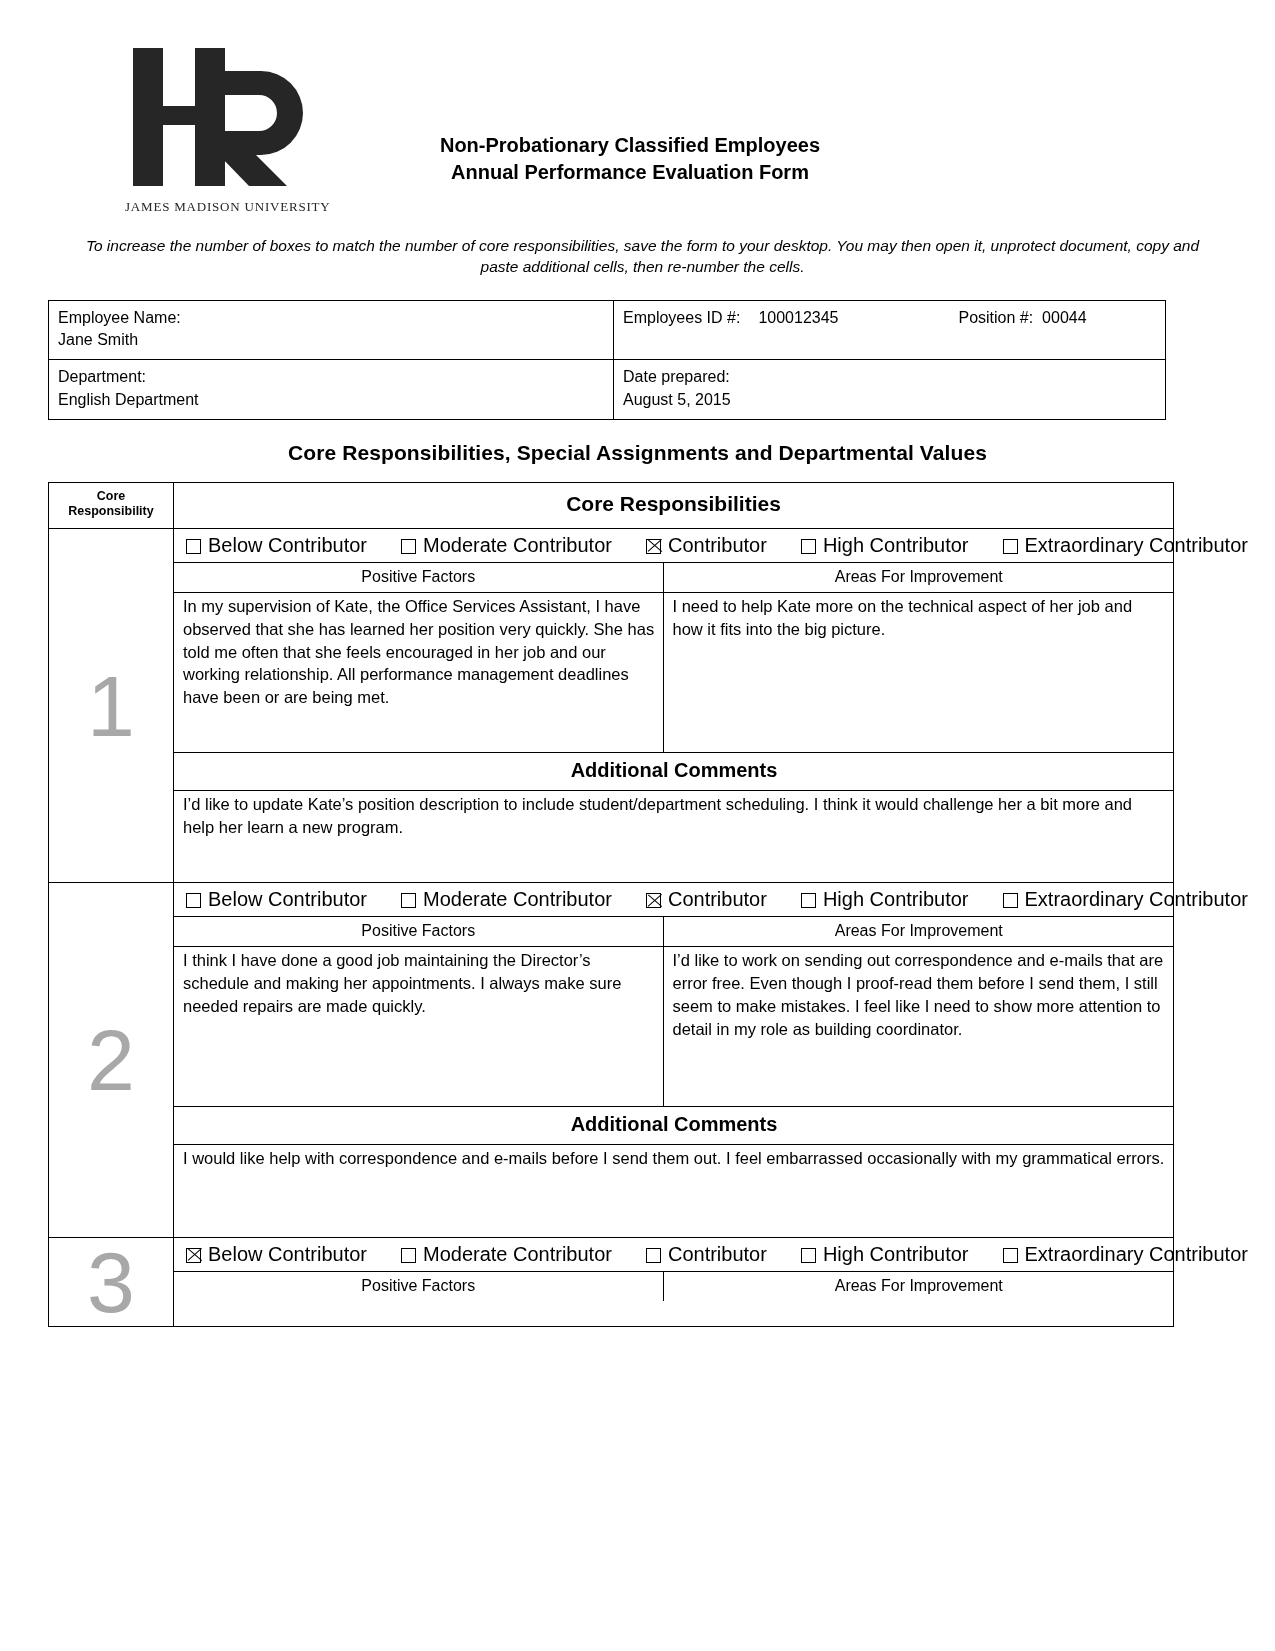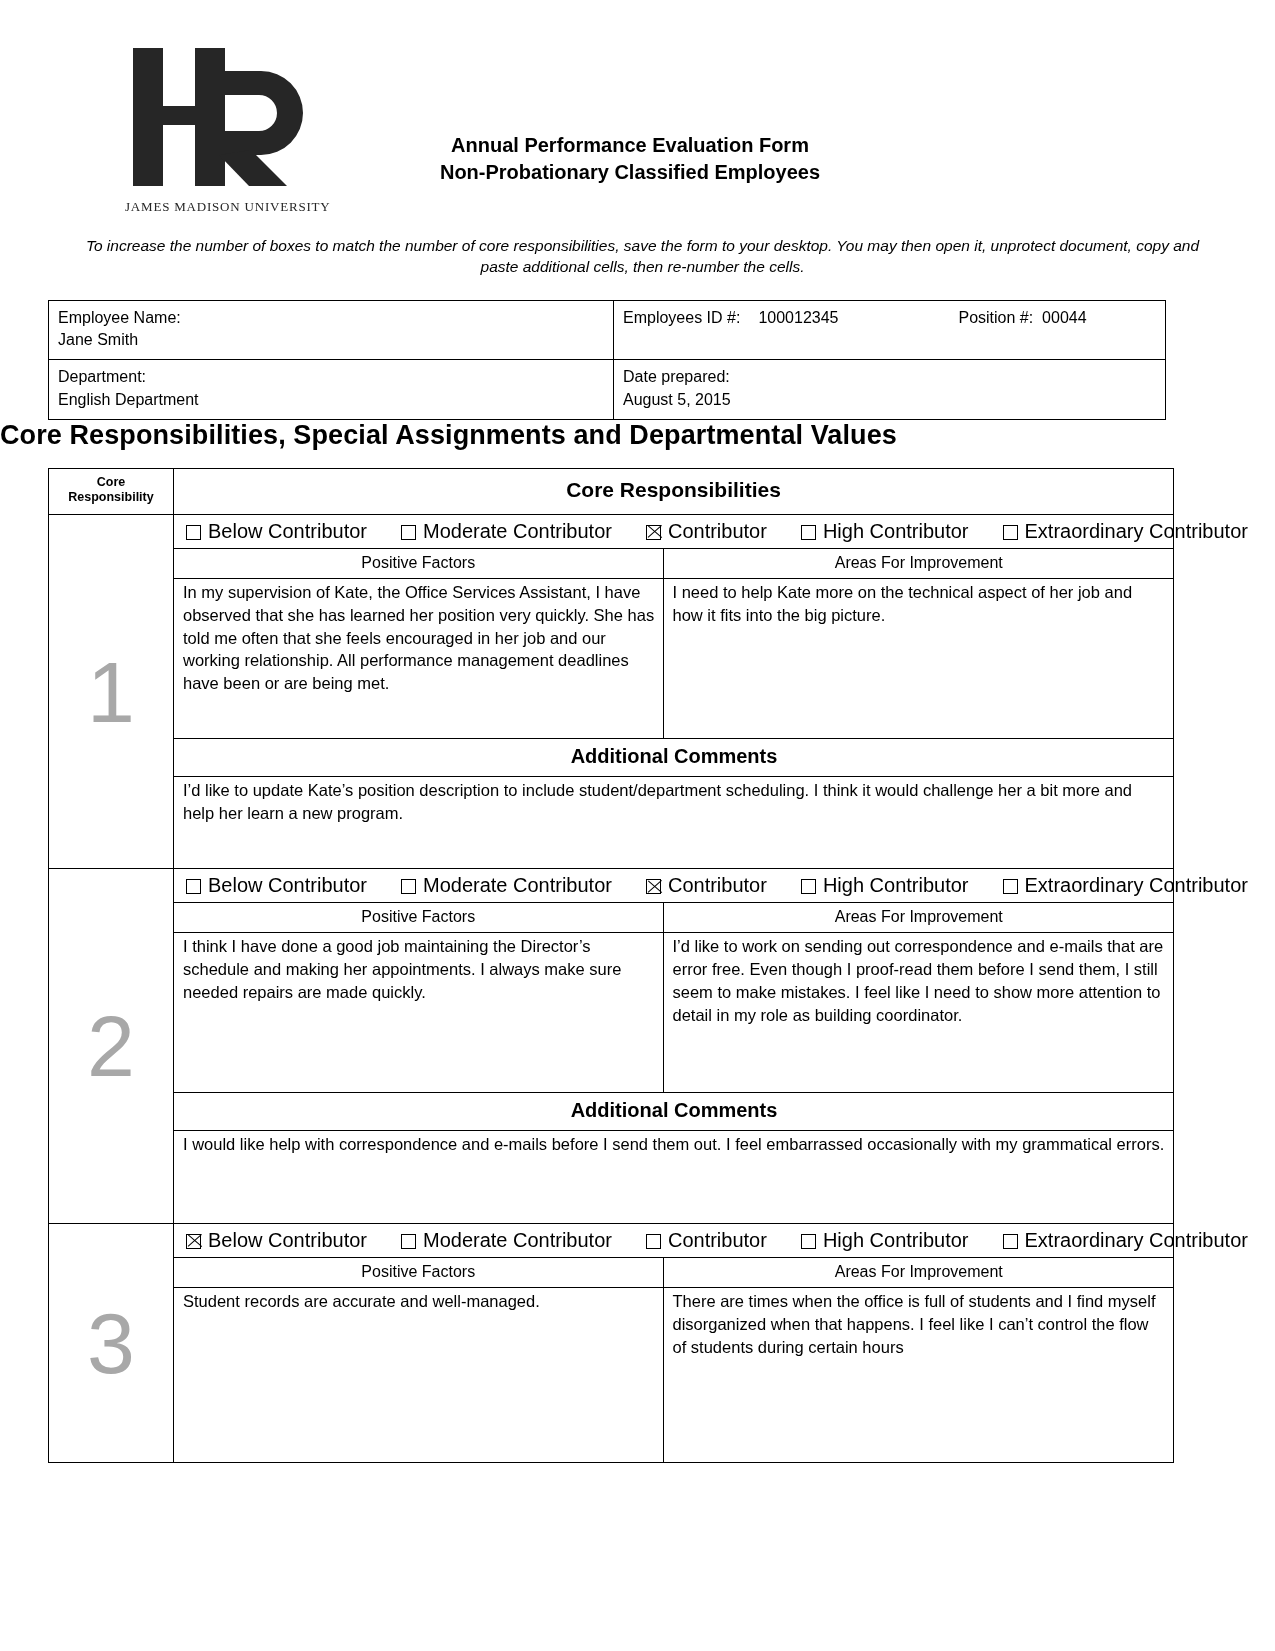--- a/index.html
+++ b/index.html
@@ -84,22 +84,23 @@
     vertical-align: top;
     line-height: 1.42;
   }
   td.info-l { width: 565px; height: 56px; }
   td.info-r { width: 552px; }
   .inline-gap { display: inline-block; width: 18px; }
   .pos-gap { display: inline-block; width: 120px; }
 
   
   .section-title {
-    text-align: left;
-    font-size: 27px;
+    margin-top: 21px;
+    text-align: center;
+    font-size: 21px;
     font-weight: bold;
     letter-spacing: 0.1px;
   }
 
   
   table.core {
     margin: 17px 45px 0 48px;
     width: 1125px;
     border-collapse: collapse;
     table-layout: fixed;
@@ -230,22 +231,22 @@
         <rect x="70" y="10" width="30" height="138" fill="#262626"></rect>
 
         <path d="M100 33 h36 a42 42 0 0 1 0 84 h-36 v-24 h34 a18 18 0 0 0 0 -36 h-34 z" fill="#262626"></path>
 
         <path d="M126 112 l36 36 h-38 l-30 -31 z" fill="#262626"></path>
       </svg>
       <div class="logo-univ">JAMES MADISON UNIVERSITY</div>
     </div>
 
     <div class="title-block">
+      <div class="title-sub">Non-Probationary Classified Employees</div>
       <div class="title-sub">Annual Performance Evaluation Form</div>
-      <div class="title-sub">Non-Probationary Classified Employees</div>
     </div>
   </div>
 
   <div class="instruction">To increase the number of boxes to match the number of core responsibilities, save the form to your desktop. You may then open it, unprotect document, copy and paste additional cells, then re-number the cells.</div>
 
   <table class="info">
     <tbody>
         <tr>
       <td class="info-l">
         <span>Employee Name:</span><br>
@@ -362,24 +363,20 @@
           <tbody>
                 <tr>
             <td colspan="2" class="rating-row">
               <span class="rating-item"><span class="cbox checked"></span><span>Below Contributor</span></span><span class="rating-item"><span class="cbox"></span><span>Moderate Contributor</span></span><span class="rating-item"><span class="cbox"></span><span>Contributor</span></span><span class="rating-item"><span class="cbox"></span><span>High Contributor</span></span><span class="rating-item"><span class="cbox"></span><span>Extraordinary Contributor</span></span>
             </td>
           </tr>
           <tr>
             <td class="colhead">Positive Factors</td>
             <td class="colhead">Areas For Improvement</td>
           </tr>
-          <tr>
-            <td class="bodytext" style="height:175px">Student records are accurate and well-managed.</td>
-            <td class="bodytext">There are times when the office is full of students and I find myself disorganized when that happens. I feel like I can’t control the flow of students during certain hours</td>
-          </tr>
         </tbody>
             </table>
       </td>
     </tr>
   </tbody>
     </table>
 
 
 </div>
 

